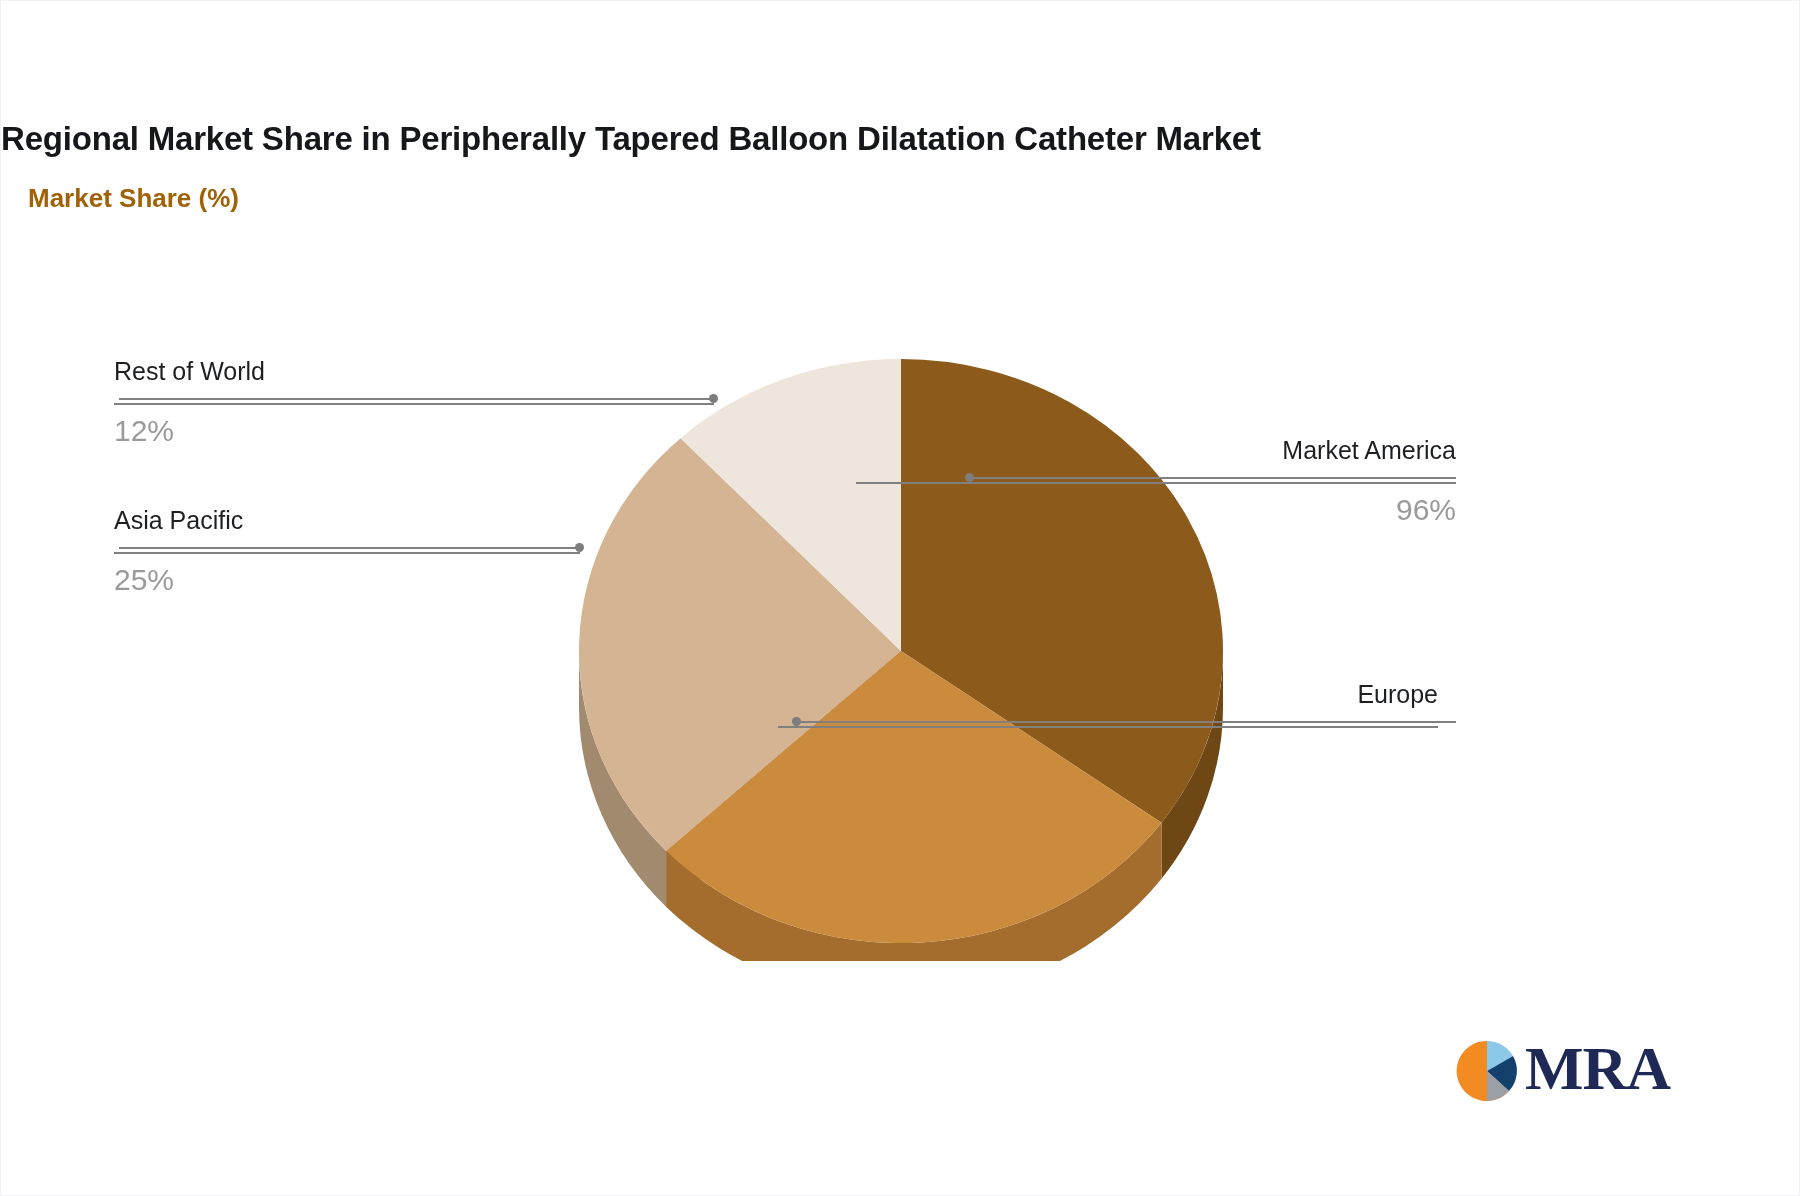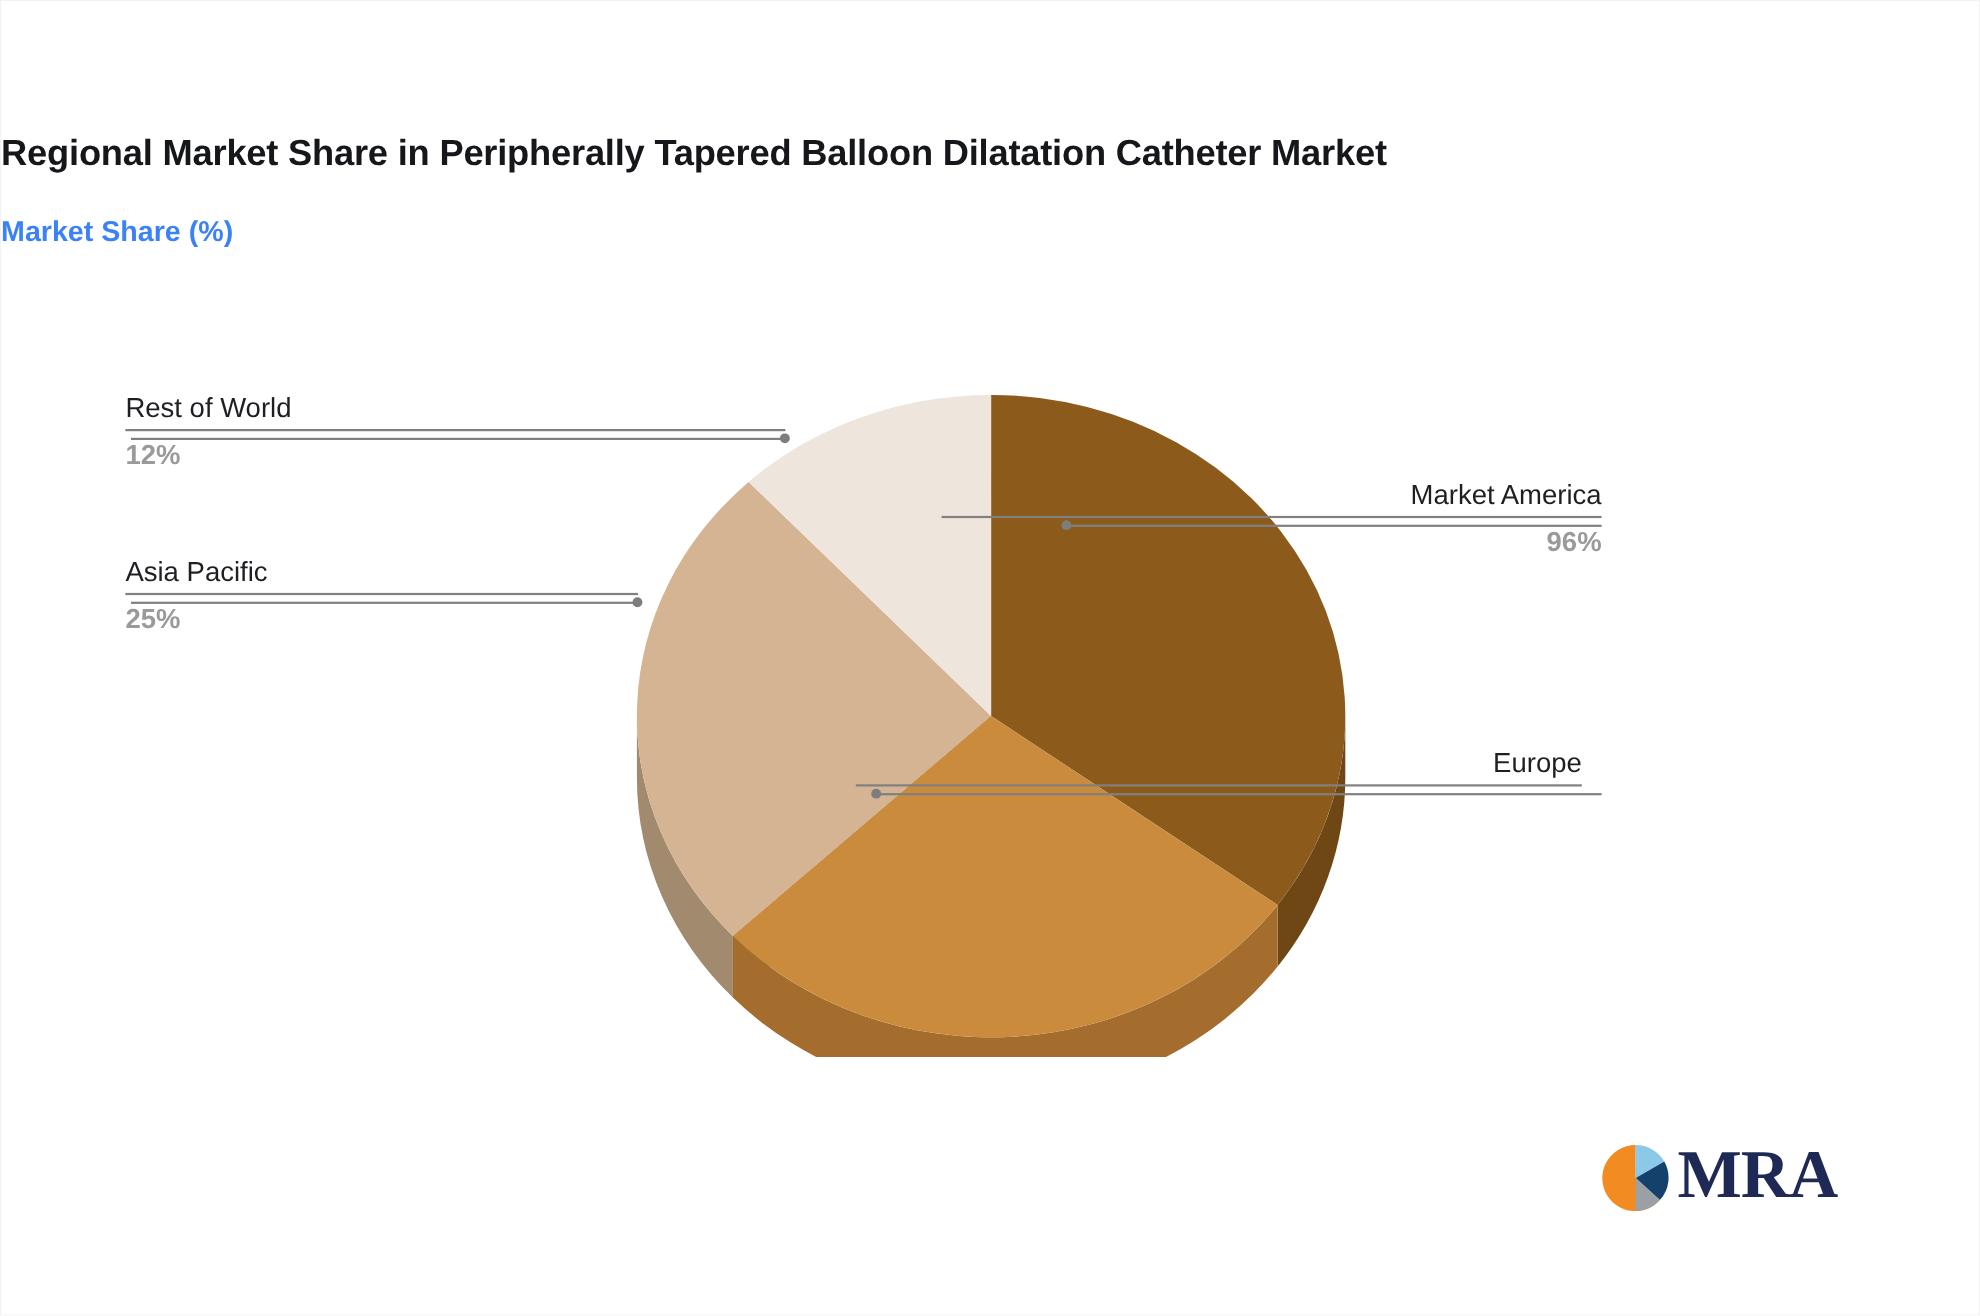--- a/index.html
+++ b/index.html
@@ -34,23 +34,24 @@
     font-weight: bold;
     color: #15171a;
     letter-spacing: -0.2px;
     line-height: 1.2;
     margin: 0;
   }
   .chart-subtitle {
     font-family: "Liberation Sans", sans-serif;
     font-size: 26px;
     font-weight: bold;
-    color: #3b82f6;
-    margin: 36px 0 0 0;
+    color: #a16207;
+    margin: 24px 0 0 0;
     line-height: 1.2;
+    padding-left: 27px;
   }
 
   
   .pie-wrap {
     position: absolute;
     left: 560px;
     top: 340px;
     width: 680px;
     height: 620px;
   }
@@ -59,33 +60,32 @@
   
   .label-group {
     position: absolute;
     font-family: "Liberation Sans", sans-serif;
     white-space: nowrap;
   }
   .label-name {
     font-size: 25px;
     color: #1d1f23;
     line-height: 1.25;
-    padding-bottom: 3px;
+    padding-bottom: 16px;
   }
   .label-rule {
     height: 2px;
     background: #808080;
     width: 100%;
   }
   .label-value {
-    font-size: 25px;
+    font-size: 30px;
     color: #9a9a9a;
     line-height: 1.3;
     padding-top: 6px;
-    font-weight: bold;
   }
   .label-left  { text-align: left; }
   .label-right { text-align: right; }
 
   
   .leader-line {
     position: absolute;
     height: 2px;
     background: #808080;
   }

